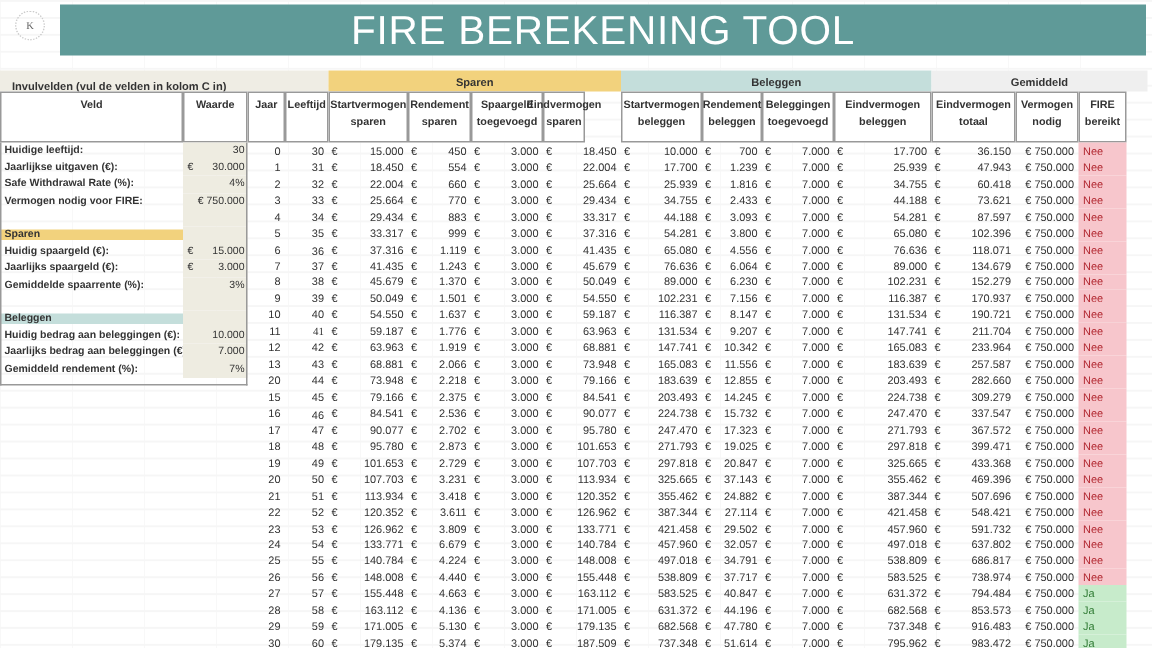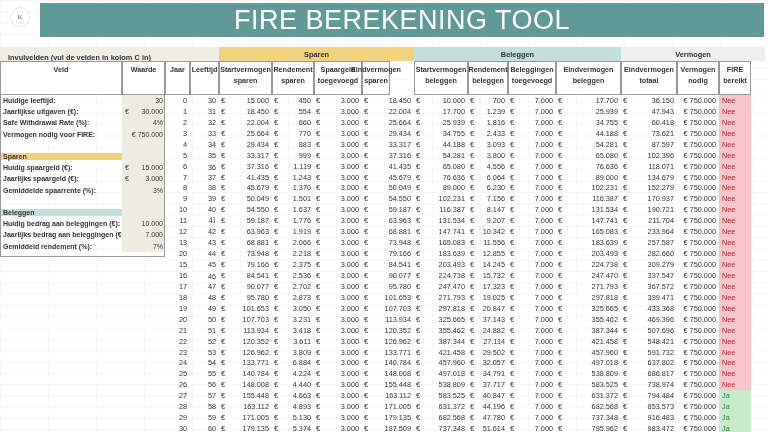--- a/index.html
+++ b/index.html
@@ -37,21 +37,21 @@
 <div class="logo">
     <span>K</span>
   </div>
 <div class="banner">
     <span>FIRE BEREKENING TOOL</span>
   </div>
 
 <div class="sect-row inv-head">Invulvelden (vul de velden in kolom C in)</div>
 <div class="sect-row sp-head">Sparen</div>
 <div class="sect-row be-head">Beleggen</div>
-<div class="sect-row re-head">Vermogen</div>
+<div class="sect-row re-head">Gemiddeld</div>
 
 <div class="hdr" style="left:0;width:122px">Veld</div>
 <div class="hdr" style="left:122px;width:43px">Waarde</div>
 <div class="hdr" style="left:165px;width:25px">Jaar</div>
 <div class="hdr" style="left:190px;width:29px">Leeftijd</div>
 <div class="hdr" style="left:219px;width:53px">Startvermogen sparen</div>
 <div class="hdr" style="left:272px;width:42px">Rendement sparen</div>
 <div class="hdr" style="left:314px;width:48px">Spaargeld toegevoegd</div>
 <div class="hdr" style="left:362px;width:28px">Eindvermogen sparen</div>
 <div class="hdr" style="left:414px;width:54px">Startvermogen beleggen</div>
@@ -1109,21 +1109,21 @@
       </div>
       <div class="c" style="width: 29px;">
         <span>49</span>
       </div>
       <div class="c" style="width: 53px;">
         <span class="eur">€</span>
         <span>101.653</span>
       </div>
       <div class="c" style="width: 42px;">
         <span class="eur">€</span>
-        <span>3.050</span>
+        <span>2.729</span>
       </div>
       <div class="c" style="width: 48px;">
         <span class="eur">€</span>
         <span>3.000</span>
       </div>
       <div class="c" style="width: 52px;">
         <span class="eur">€</span>
         <span>107.703</span>
       </div>
       <div class="c" style="width: 54px;">
@@ -1359,21 +1359,21 @@
       </div>
       <div class="c" style="width: 29px;">
         <span>54</span>
       </div>
       <div class="c" style="width: 53px;">
         <span class="eur">€</span>
         <span>133.771</span>
       </div>
       <div class="c" style="width: 42px;">
         <span class="eur">€</span>
-        <span>6.884</span>
+        <span>6.679</span>
       </div>
       <div class="c" style="width: 48px;">
         <span class="eur">€</span>
         <span>3.000</span>
       </div>
       <div class="c" style="width: 52px;">
         <span class="eur">€</span>
         <span>140.784</span>
       </div>
       <div class="c" style="width: 54px;">
@@ -1559,21 +1559,21 @@
       </div>
       <div class="c" style="width: 29px;">
         <span>58</span>
       </div>
       <div class="c" style="width: 53px;">
         <span class="eur">€</span>
         <span>163.112</span>
       </div>
       <div class="c" style="width: 42px;">
         <span class="eur">€</span>
-        <span>4.893</span>
+        <span>4.136</span>
       </div>
       <div class="c" style="width: 48px;">
         <span class="eur">€</span>
         <span>3.000</span>
       </div>
       <div class="c" style="width: 52px;">
         <span class="eur">€</span>
         <span>171.005</span>
       </div>
       <div class="c" style="width: 54px;">

